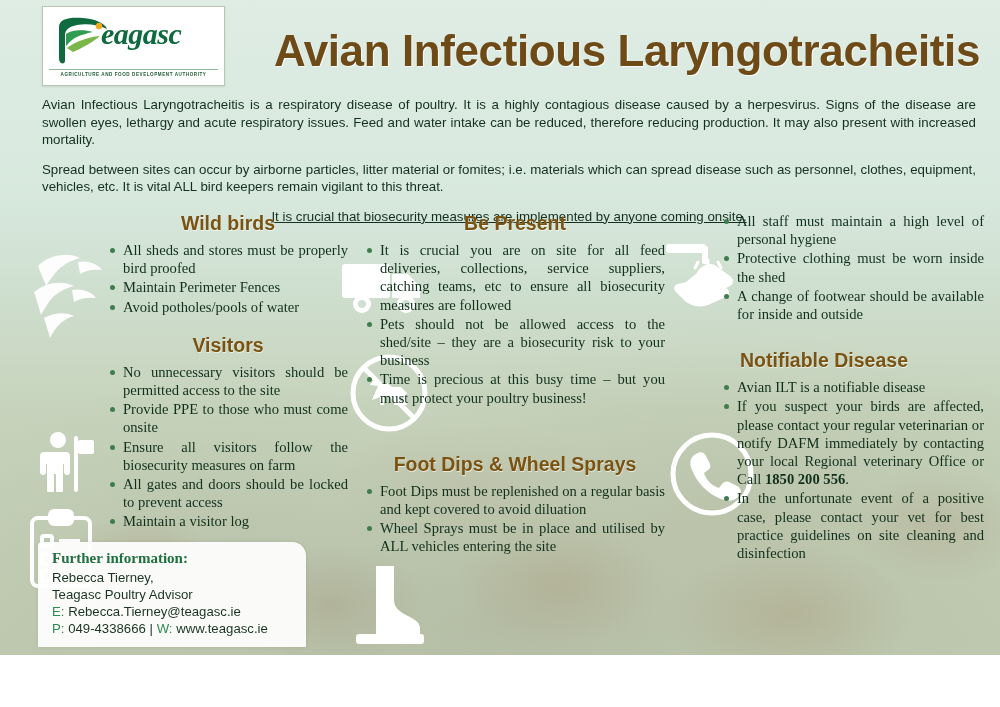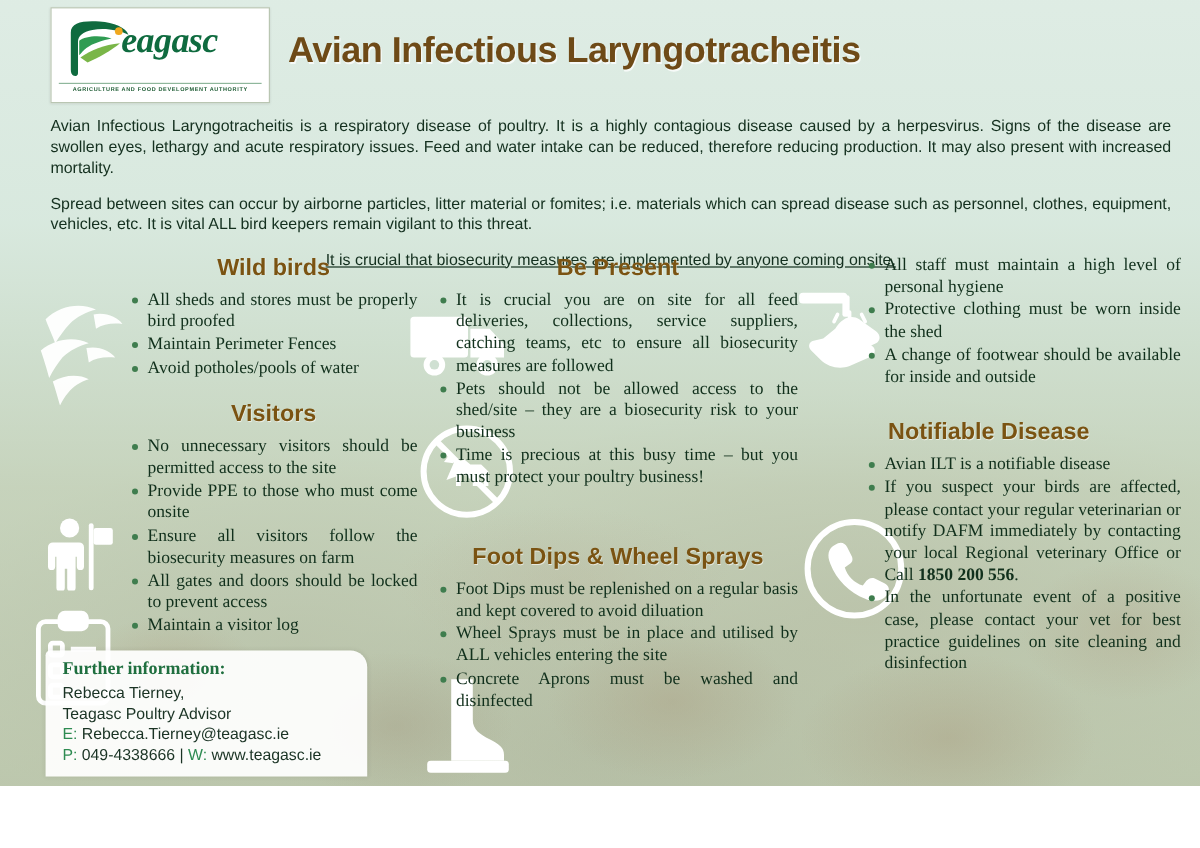--- a/index.html
+++ b/index.html
@@ -93,23 +93,23 @@
     font-weight: bold;
     text-transform: uppercase;
     border-top: 1px solid #8fb79c;
     padding-top: 2px;
   }
   .poster-title {
     position: absolute;
     left: 240px;
     right: 20px;
     top: 26px;
-    text-align: left;
-    font-family: "Liberation Sans", sans-serif;
-    font-size: 30px;
+    text-align: right;
+    font-family: "Liberation Sans", sans-serif;
+    font-size: 44px;
     font-weight: bold;
     color: #6e4a17;
     letter-spacing: -0.4px;
     text-shadow: 1px 1px 0 rgba(255,255,255,0.75);
   }
 
   
   .intro {
     position: absolute;
     left: 42px;
@@ -353,21 +353,20 @@
       <ul class="bullets">
         <li>It is crucial you are on site for all feed deliveries, collections, service suppliers, catching teams, etc to ensure all biosecurity measures are followed</li>
         <li>Pets should not be allowed access to the shed/site – they are a biosecurity risk to your business</li>
         <li>Time is precious at this busy time – but you must protect your poultry business!</li>
       </ul>
 
       <h2 class="section center" style="margin-top:46px;">Foot Dips &amp; Wheel Sprays</h2>
       <ul class="bullets">
         <li>Foot Dips must be replenished on a regular basis and kept covered to avoid diluation</li>
         <li>Wheel Sprays must be in place and utilised by ALL vehicles entering the site</li>
-        <li>Concrete Aprons must be washed and disinfected</li>
       </ul>
     </div>
 
     <div class="col col3">
       <ul class="bullets">
         <li>All staff must maintain a high level of personal hygiene</li>
         <li>Protective clothing must be worn inside the shed</li>
         <li>A change of footwear should be available for inside and outside</li>
       </ul>
 

